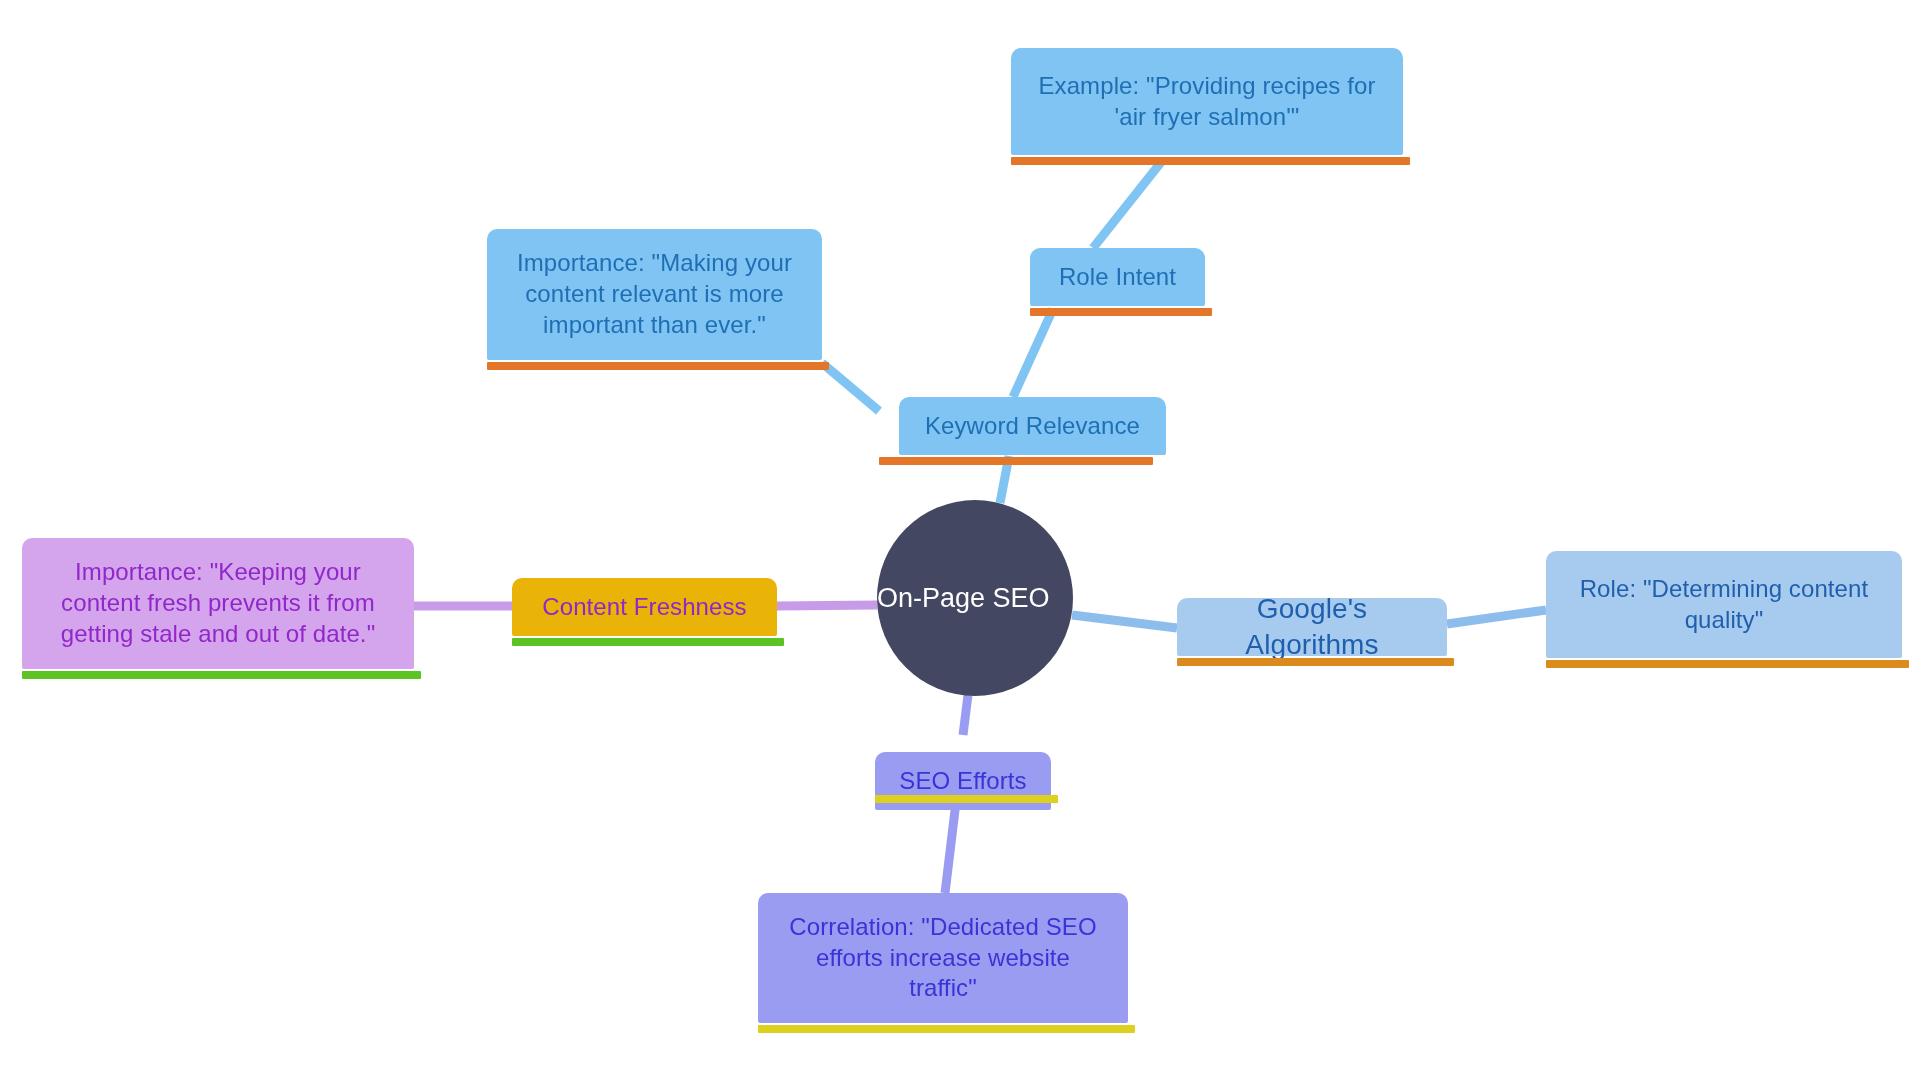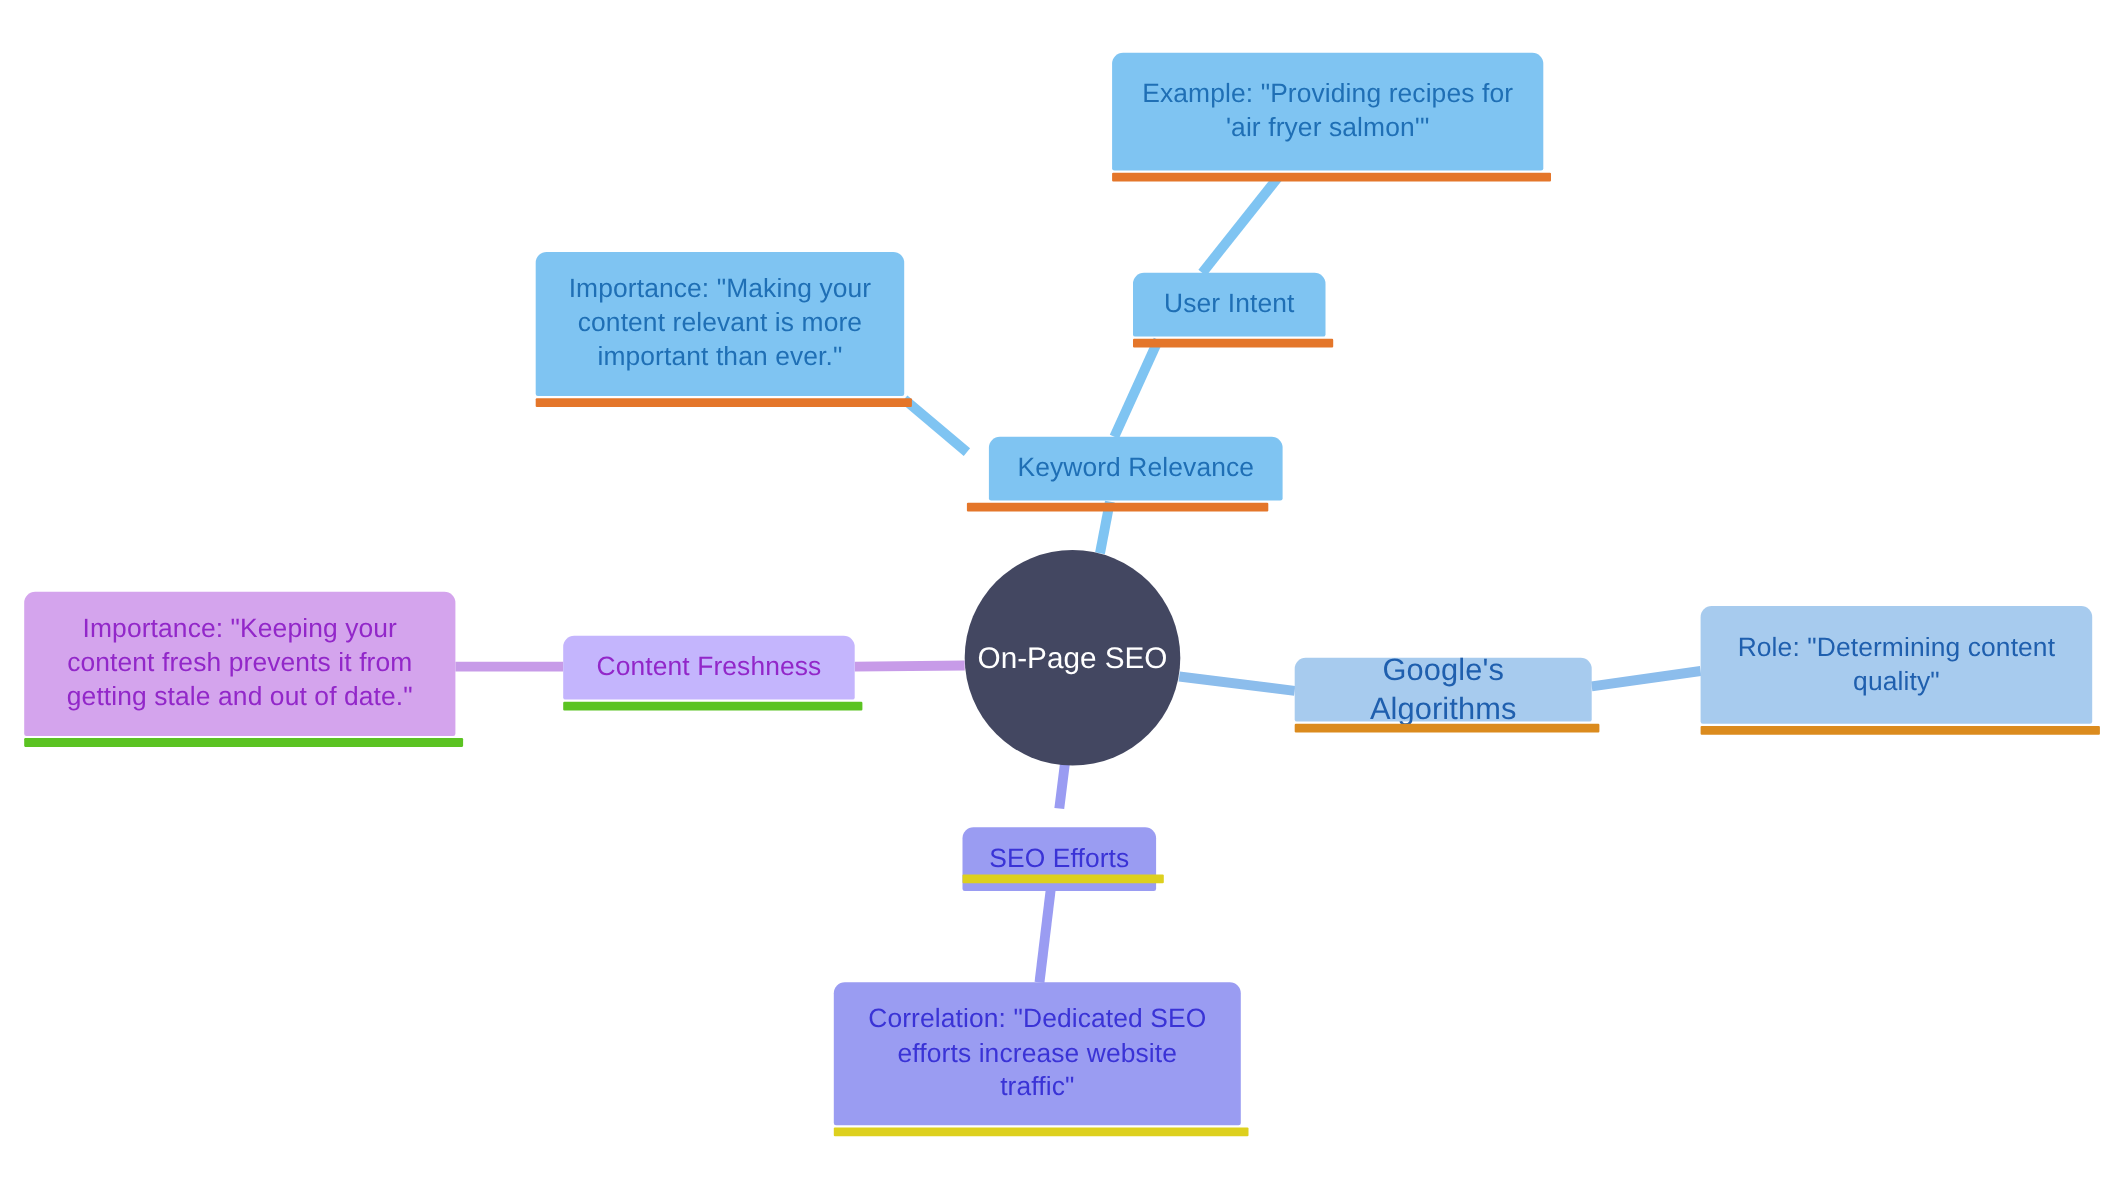--- a/index.html
+++ b/index.html
@@ -43,21 +43,21 @@
   }
   .node-underline {
     position: absolute;
     border-radius: 1px;
   }
   .root-circle {
     position: absolute;
     border-radius: 50%;
     display: flex;
     align-items: center;
-    justify-content: center;
+    justify-content: flex-start;
     text-align: center;
     color: #ffffff;
   }
 </style>
 </head>
 <body>
 
 <div id="mindmap-root" style="background: rgb(255, 255, 255);">
 
   <svg id="mindmap-svg" viewBox="0 0 1920 1080">
@@ -71,30 +71,30 @@
         <path d="M 1072 615 L 1177 628" stroke="#8CBDEC" stroke-width="9" stroke-linecap="butt" fill="none"></path>
         <path d="M 1447 624 L 1546 610" stroke="#8CBDEC" stroke-width="9" stroke-linecap="butt" fill="none"></path>
         <path d="M 968 695 L 963 735" stroke="#9A9CF2" stroke-width="9" stroke-linecap="butt" fill="none"></path>
         <path d="M 956 802 L 945 893" stroke="#9A9CF2" stroke-width="9" stroke-linecap="butt" fill="none"></path>
       </g>
   </svg>
 
   <div id="nodes-layer">
       <div class="node-box" style="left: 879px; top: 397px; width: 267px; height: 58px; background: rgb(127, 196, 242); color: rgb(31, 111, 181); font-size: 24px; margin-left: 20px;"><span>Keyword Relevance</span></div>
       <div class="node-underline" style="left: 879px; top: 457px; width: 274px; height: 8px; background: rgb(228, 118, 42);"></div>
-      <div class="node-box" style="left: 1030px; top: 248px; width: 175px; height: 58px; background: rgb(127, 196, 242); color: rgb(31, 111, 181); font-size: 24px;"><span>User Intent</span></div>
+      <div class="node-box" style="left: 1030px; top: 248px; width: 175px; height: 58px; background: rgb(127, 196, 242); color: rgb(31, 111, 181); font-size: 24px;"><span>Role Intent</span></div>
       <div class="node-underline" style="left: 1030px; top: 308px; width: 182px; height: 8px; background: rgb(228, 118, 42);"></div>
       <div class="node-box" style="left: 1011px; top: 48px; width: 392px; height: 107px; background: rgb(127, 196, 242); color: rgb(31, 111, 181); font-size: 24px;"><span>Example: "Providing recipes for
 'air fryer salmon'"</span></div>
       <div class="node-underline" style="left: 1011px; top: 157px; width: 399px; height: 8px; background: rgb(228, 118, 42);"></div>
       <div class="node-box" style="left: 487px; top: 229px; width: 335px; height: 131px; background: rgb(127, 196, 242); color: rgb(31, 111, 181); font-size: 24px;"><span>Importance: "Making your
 content relevant is more
 important than ever."</span></div>
       <div class="node-underline" style="left: 487px; top: 362px; width: 342px; height: 8px; background: rgb(228, 118, 42);"></div>
-      <div class="node-box" style="left: 512px; top: 578px; width: 265px; height: 58px; background: #c4b5fd; color: rgb(146, 39, 201); font-size: 24px;"><span>Content Freshness</span></div>
+      <div class="node-box" style="left: 512px; top: 578px; width: 265px; height: 58px; background: #eab308; color: rgb(146, 39, 201); font-size: 24px;"><span>Content Freshness</span></div>
       <div class="node-underline" style="left: 512px; top: 638px; width: 272px; height: 8px; background: rgb(91, 195, 34);"></div>
       <div class="node-box" style="left: 22px; top: 538px; width: 392px; height: 131px; background: rgb(212, 164, 237); color: rgb(146, 39, 201); font-size: 24px;"><span>Importance: "Keeping your
 content fresh prevents it from
 getting stale and out of date."</span></div>
       <div class="node-underline" style="left: 22px; top: 671px; width: 399px; height: 8px; background: rgb(91, 195, 34);"></div>
       <div class="node-box" style="left: 1177px; top: 598px; width: 270px; height: 58px; background: rgb(167, 203, 238); color: rgb(31, 95, 174); font-size: 28px;"><span>Google's Algorithms</span></div>
       <div class="node-underline" style="left: 1177px; top: 658px; width: 277px; height: 8px; background: rgb(219, 139, 30);"></div>
       <div class="node-box" style="left: 1546px; top: 551px; width: 356px; height: 107px; background: rgb(167, 203, 238); color: rgb(31, 95, 174); font-size: 24px;"><span>Role: "Determining content
 quality"</span></div>
       <div class="node-underline" style="left: 1546px; top: 660px; width: 363px; height: 8px; background: rgb(219, 139, 30);"></div>

